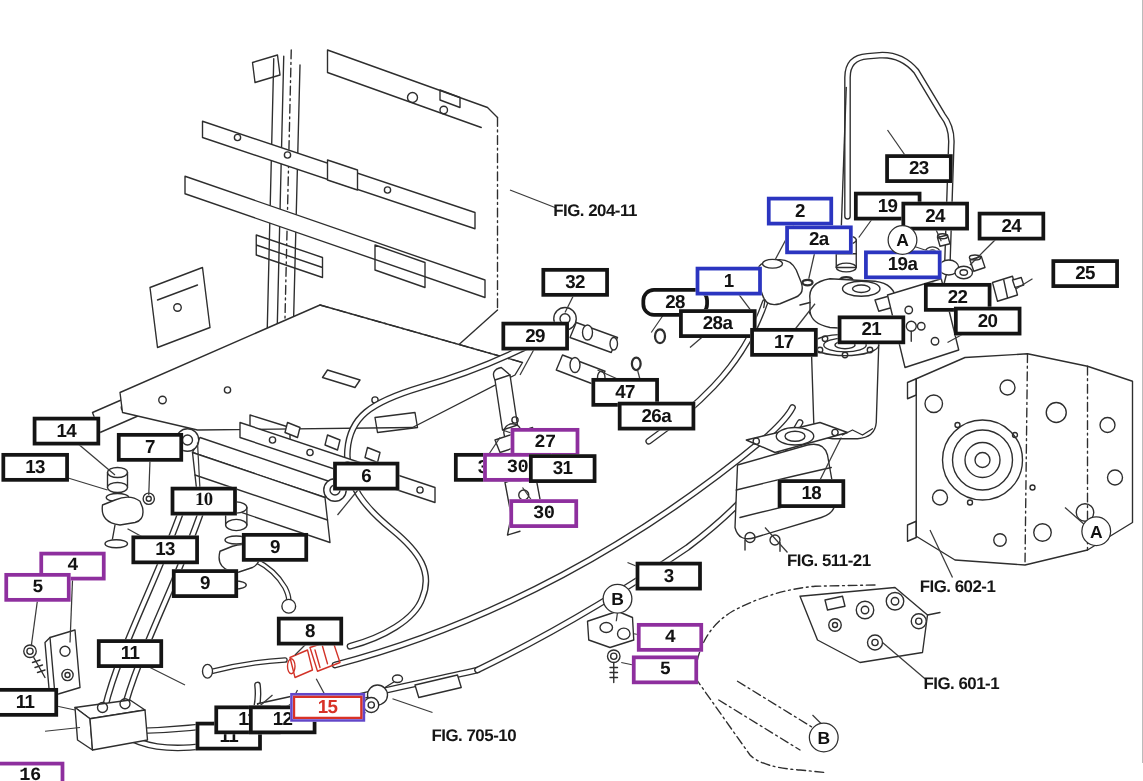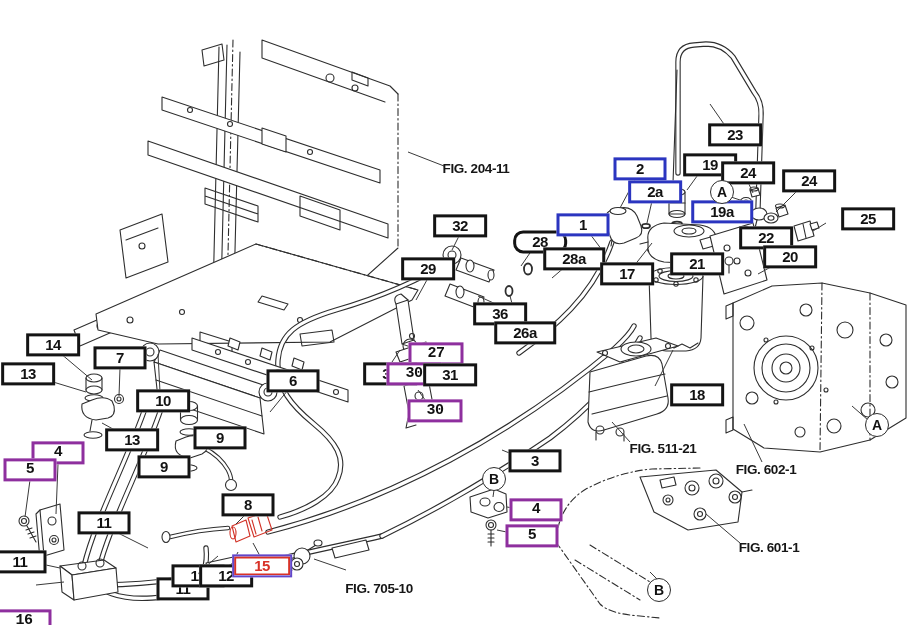--- a/index.html
+++ b/index.html
@@ -384,61 +384,61 @@
     <line class="ld" x1="444" y1="166" x2="408" y2="152"></line>
     <line class="ld" x1="630" y1="442" x2="612" y2="422"></line>
     <line class="ld" x1="762" y1="462" x2="744" y2="424"></line>
     <line class="ld" x1="740" y1="543" x2="706" y2="514"></line>
     <line class="ld" x1="346" y1="570" x2="314" y2="559"></line>
   </g>
 </svg>
 <div class="plabel " style="left: 53px; top: 345px;">14</div>
     <div class="plabel " style="left: 28px; top: 374px;">13</div>
     <div class="plabel " style="left: 120px; top: 358px;">7</div>
-    <div class="plabel " style="left: 163px; top: 401px;">10</div>
+    <div class="plabel " style="left: 163px; top: 401px; font-family: Liberation Serif, serif;">10</div>
     <div class="plabel " style="left: 293px; top: 381px;">6</div>
     <div class="plabel " style="left: 132px; top: 440px;">13</div>
     <div class="plabel " style="left: 220px; top: 438px;">9</div>
     <div class="plabel " style="left: 164px; top: 467px;">9</div>
     <div class="plabel purple" style="left: 58px; top: 453px;">4</div>
     <div class="plabel purple" style="left: 30px; top: 470px;">5</div>
     <div class="plabel " style="left: 104px; top: 523px;">11</div>
     <div class="plabel " style="left: 20px; top: 562px;">11</div>
     <div class="plabel purple" style="left: 24px; top: 589px; margin-top: 32px;">16</div>
     <div class="plabel " style="left: 183px; top: 589px;">11</div>
     <div class="plabel " style="left: 198px; top: 576px;">11</div>
     <div class="plabel " style="left: 226px; top: 576px;">12</div>
     <div class="plabel red15" style="left: 262px; top: 566px;">15</div>
     <div class="plabel " style="left: 248px; top: 505px;">8</div>
     <div class="plabel " style="left: 460px; top: 226px;">32</div>
     <div class="plabel " style="left: 428px; top: 269px;">29</div>
     <div class="plabel " style="left: 540px; top: 242px; border-radius: 10px;">28</div>
     <div class="plabel " style="left: 574px; top: 259px;">28a</div>
-    <div class="plabel " style="left: 500px; top: 314px;">36</div>
+    <div class="plabel " style="left: 500px; top: 314px;">47</div>
     <div class="plabel " style="left: 525px; top: 333px;">26a</div>
     <div class="plabel purple" style="left: 436px; top: 354px;">27</div>
     <div class="plabel " style="left: 390px; top: 374px;">31</div>
     <div class="plabel purple" style="left: 414px; top: 374px;">30</div>
     <div class="plabel " style="left: 450px; top: 375px;">31</div>
     <div class="plabel purple" style="left: 435px; top: 411px;">30</div>
     <div class="plabel " style="left: 535px; top: 461px;">3</div>
     <div class="plabel blue" style="left: 583px; top: 225px;">1</div>
     <div class="plabel " style="left: 627px; top: 274px;">17</div>
     <div class="plabel blue" style="left: 640px; top: 169px;">2</div>
     <div class="plabel blue" style="left: 655px; top: 192px;">2a</div>
     <div class="plabel " style="left: 710px; top: 165px;">19</div>
     <div class="plabel " style="left: 748px; top: 173px;">24</div>
     <div class="plabel blue" style="left: 722px; top: 212px;">19a</div>
     <div class="plabel " style="left: 809px; top: 181px;">24</div>
     <div class="plabel " style="left: 735px; top: 135px;">23</div>
     <div class="plabel " style="left: 836px; top: 219px; margin-left: 32px;">25</div>
     <div class="plabel " style="left: 766px; top: 238px;">22</div>
     <div class="plabel " style="left: 790px; top: 257px;">20</div>
     <div class="plabel " style="left: 697px; top: 264px;">21</div>
-    <div class="plabel " style="left: 649px; top: 395px; margin-left: 48px;">18</div>
+    <div class="plabel " style="left: 649px; top: 395px;">18</div>
     <div class="plabel purple" style="left: 536px; top: 510px;">4</div>
     <div class="plabel purple" style="left: 532px; top: 536px;">5</div>
     <div class="vletter" style="left: 722px; top: 192px;">A</div>
     <div class="vletter" style="left: 877px; top: 425px;">A</div>
     <div class="vletter" style="left: 494px; top: 479px;">B</div>
     <div class="vletter" style="left: 659px; top: 590px;">B</div>
     <div class="figref" style="left: 476px; top: 168px;">FIG. 204-11</div>
     <div class="figref" style="left: 663px; top: 448px;">FIG. 511-21</div>
     <div class="figref" style="left: 766px; top: 469px;">FIG. 602-1</div>
     <div class="figref" style="left: 769px; top: 547px;">FIG. 601-1</div>

